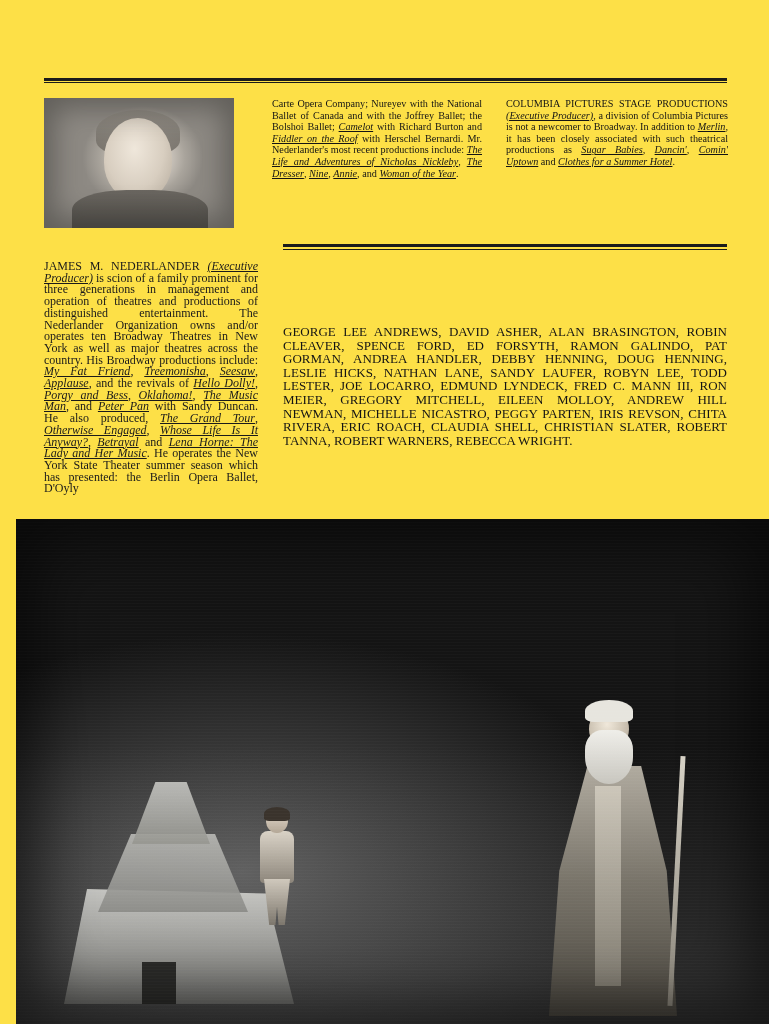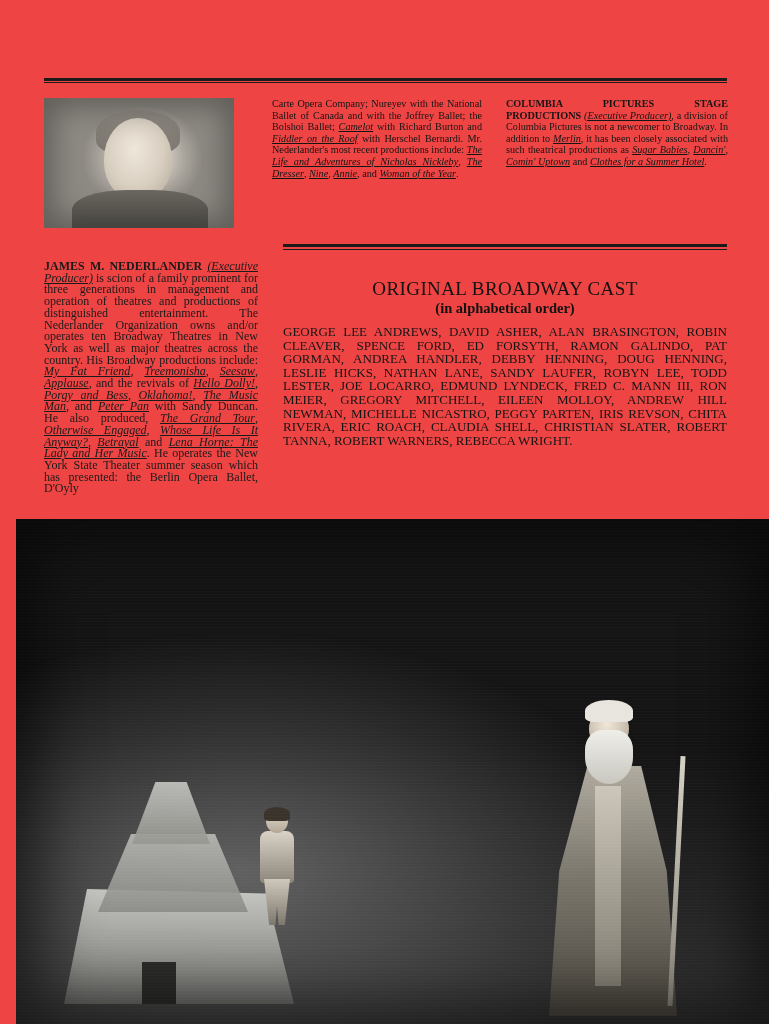--- a/index.html
+++ b/index.html
@@ -12,21 +12,21 @@
     background: #ffffff;
     font-family: "Liberation Serif", serif;
     color: #1a1a1a;
     overflow: hidden;
     position: relative;
   }
   .page {
     position: relative;
     width: 769px;
     height: 1024px;
-    background: #ef4444;
+    background: #fde047;
   }
 
   
   .rule-top {
     position: absolute;
     left: 44px;
     top: 78px;
     width: 683px;
     height: 3px;
     background: #1b1b1b;
@@ -97,21 +97,21 @@
     font-size: 10.2px;
     line-height: 11.6px;
     text-align: justify;
     color: #141414;
   }
   .col p { margin: 0 0 7px 0; }
   .col-2 { left: 272px; top: 98px; width: 210px; }
   .col-3 { left: 506px; top: 98px; width: 222px; }
 
   .it { font-style: italic; text-decoration: underline; }
-  .bold { font-weight: bold; }
+  .bold { font-weight: normal; }
 
   
   .col-bio {
     position: absolute;
     left: 44px;
     top: 249px;
     width: 214px;
     font-size: 12px;
     line-height: 11.7px;
     text-align: justify;
@@ -340,22 +340,20 @@
 
   <div class="col col-3">
     <p><span class="bold">COLUMBIA PICTURES STAGE PRODUCTIONS</span> <span class="it">(Executive Producer)</span>, a division of Columbia Pictures is not a newcomer to Broadway. In addition to <span class="it">Merlin</span>, it has been closely associated with such theatrical productions as <span class="it">Sugar Babies</span>, <span class="it">Dancin'</span>, <span class="it">Comin' Uptown</span> and <span class="it">Clothes for a Summer Hotel</span>.</p>
   </div>
 
   <div class="col-bio">
     <p><span class="bold">JAMES M. NEDERLANDER</span> <span class="it">(Executive Producer)</span> is scion of a family prominent for three generations in management and operation of theatres and productions of distinguished entertainment. The Nederlander Organization owns and/or operates ten Broadway Theatres in New York as well as major theatres across the country. His Broadway productions include: <span class="it">My Fat Friend</span>, <span class="it">Treemonisha</span>, <span class="it">Seesaw</span>, <span class="it">Applause</span>, and the revivals of <span class="it">Hello Dolly!</span>, <span class="it">Porgy and Bess</span>, <span class="it">Oklahoma!</span>, <span class="it">The Music Man</span>, and <span class="it">Peter Pan</span> with Sandy Duncan. He also produced, <span class="it">The Grand Tour</span>, <span class="it">Otherwise Engaged</span>, <span class="it">Whose Life Is It Anyway?</span>, <span class="it">Betrayal</span> and <span class="it">Lena Horne: The Lady and Her Music</span>. He operates the New York State Theater summer season which has presented: the Berlin Opera Ballet, D'Oyly</p>
   </div>
 
   <div class="rule-mid"></div>
-  <div class="cast-title">ORIGINAL BROADWAY CAST</div>
-  <div class="cast-sub">(in alphabetical order)</div>
   <div class="cast-names">GEORGE LEE ANDREWS, DAVID ASHER, ALAN BRASINGTON, ROBIN CLEAVER, SPENCE FORD, ED FORSYTH, RAMON GALINDO, PAT GORMAN, ANDREA HANDLER, DEBBY HENNING, DOUG HENNING, LESLIE HICKS, NATHAN LANE, SANDY LAUFER, ROBYN LEE, TODD LESTER, JOE LOCARRO, EDMUND LYNDECK, FRED C. MANN III, RON MEIER, GREGORY MITCHELL, EILEEN MOLLOY, ANDREW HILL NEWMAN, MICHELLE NICASTRO, PEGGY PARTEN, IRIS REVSON, CHITA RIVERA, ERIC ROACH, CLAUDIA SHELL, CHRISTIAN SLATER, ROBERT TANNA, ROBERT WARNERS, REBECCA WRIGHT.</div>
 
   <div class="stage">
     <div class="sky"></div>
     <div class="mist"></div>
 
     <div class="rock">
       <div class="slab"></div>
       <div class="notch"></div>
       <div class="slab2"></div>

